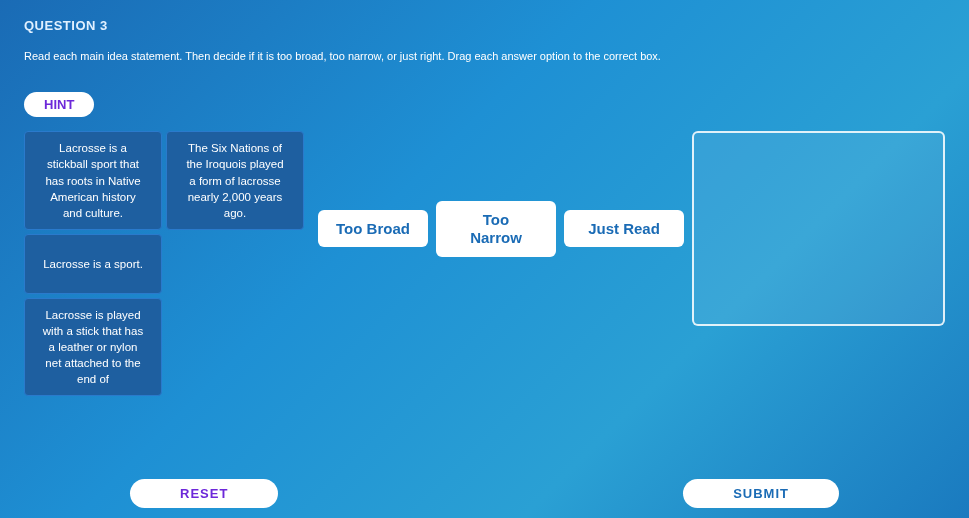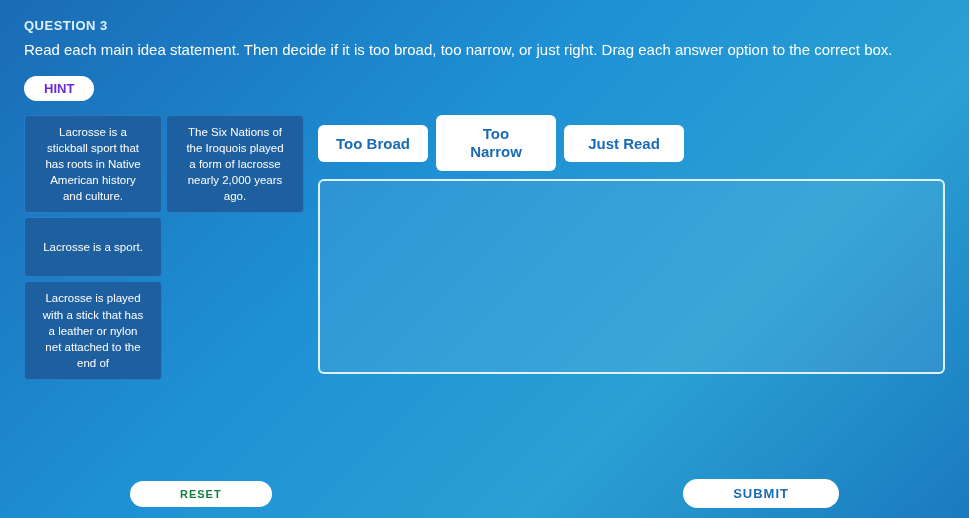--- a/index.html
+++ b/index.html
@@ -15,28 +15,28 @@
 
     .main-container {
       padding: 18px 24px 14px 24px;
     }
 
     .question-label {
       font-size: 13px;
       font-weight: bold;
       text-transform: uppercase;
       letter-spacing: 0.5px;
-      margin-bottom: 6px;
+      margin-bottom: 16px;
       color: #e0f0ff;
     }
 
     .instructions {
-      font-size: 15px;
+      font-size: 11px;
       line-height: 1.4;
-      margin-bottom: 16px;
+      margin-bottom: 28px;
       max-width: 900px;
     }
 
     .hint-btn {
       background: white;
       color: #6d28d9;
       border: none;
       border-radius: 20px;
       padding: 5px 20px;
       font-size: 13px;
@@ -104,45 +104,45 @@
     .bottom-row {
       display: flex;
       justify-content: space-between;
       align-items: center;
       margin-top: 16px;
       padding: 0 20px;
     }
 
     .reset-btn {
       background: white;
-      color: #15803d;
+      color: #6d28d9;
       border: none;
       border-radius: 20px;
       padding: 7px 50px;
-      font-size: 11px;
+      font-size: 13px;
       font-weight: bold;
       cursor: pointer;
       letter-spacing: 1px;
     }
 
     .submit-btn {
       background: white;
       color: #1a6bb5;
       border: none;
       border-radius: 20px;
       padding: 7px 50px;
       font-size: 13px;
       font-weight: bold;
       cursor: pointer;
       letter-spacing: 1px;
     }
 
     .right-section {
       display: flex;
-      flex-direction: column;
+      flex-direction: row;
       gap: 8px;
       flex: 1;
     }
 
     .top-labels {
       display: flex;
       flex-direction: row;
       gap: 8px;
       align-items: center;
     }

